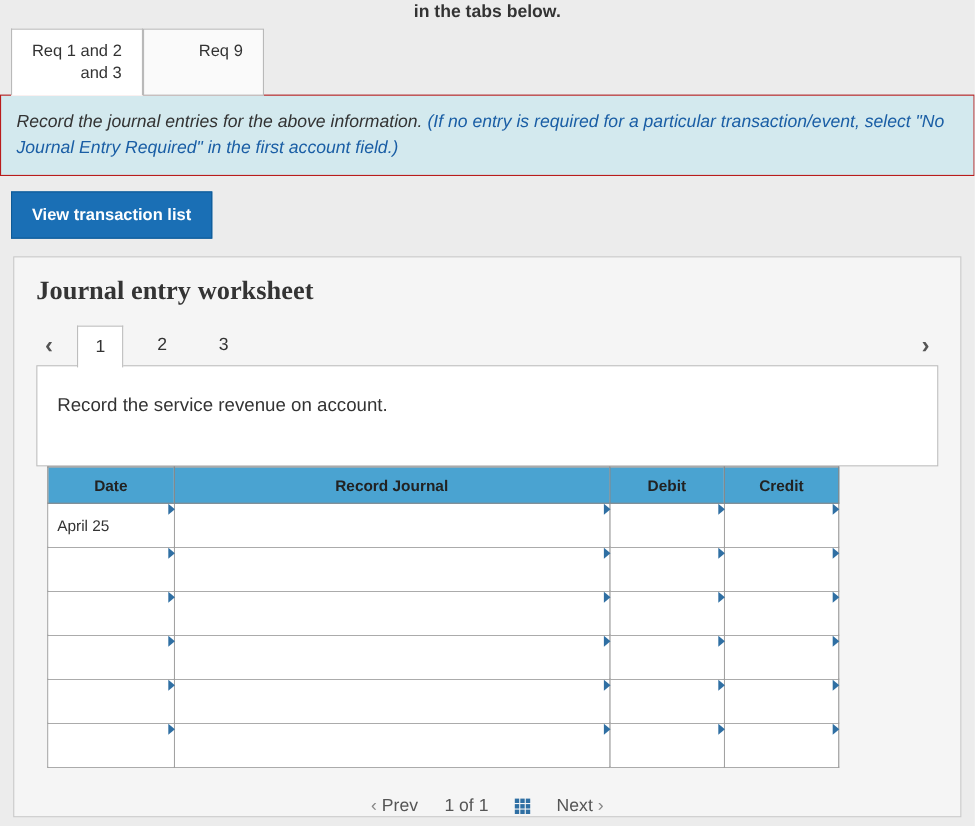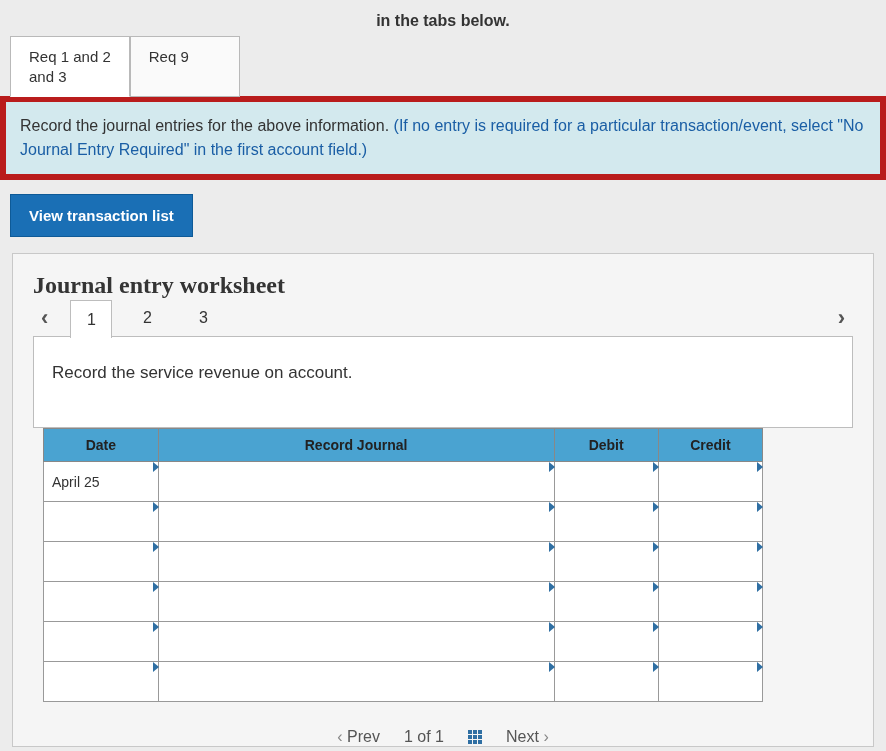--- a/index.html
+++ b/index.html
@@ -8,51 +8,52 @@
     background: #ececec;
     width: 886px;
     height: 751px;
     overflow: hidden;
     color: #333;
   }
   .top-text {
     text-align: center;
     font-weight: bold;
     font-size: 16px;
-    padding: 12px 0 6px;
+    padding: 2px 0 6px;
     color: #333;
   }
   .tabs-row {
     display: flex;
     gap: 0;
     padding-left: 10px;
   }
   .req-tab {
     background: #fafafa;
     border: 1px solid #b9b9b9;
     padding: 10px 18px;
     font-size: 15px;
-    text-align: left;
+    text-align: right;
     line-height: 1.3;
     min-width: 110px;
     cursor: pointer;
   }
   .req-tab.active {
     background: #fff;
     border-bottom: 1px solid #fff;
     position: relative;
     z-index: 2;
   }
   .instruction-bar {
     background: #d3e9ee;
-    border: 6px solid #b91c1c;
+    border: 1px solid #b91c1c;
     margin-top: -1px;
     padding: 12px 14px;
     font-size: 16px;
     line-height: 1.5;
+    font-style: italic;
   }
   .instruction-bar .blue { color: #1a5ea5; }
   .view-btn {
     display: inline-block;
     background: #1b6ec2;
     background: #1a6fb5;
     color: #fff;
     font-weight: bold;
     padding: 12px 18px;
     margin: 14px 0 0 10px;
@@ -64,20 +65,21 @@
     background: #f5f5f5;
     border: 1px solid #c8c8c8;
     margin: 16px 12px 0 12px;
     padding: 18px 20px 0 20px;
   }
   .ws-title {
     font-family: Georgia, 'Times New Roman', serif;
     font-weight: bold;
     font-size: 24px;
     color: #343434;
+    margin-bottom: 16px;
   }
   .page-nav {
     display: flex;
     align-items: center;
     justify-content: space-between;
     margin-bottom: 0;
   }
   .page-nav-left { display:flex; align-items:center; gap: 14px; }
   .chev {
     font-size: 22px;

